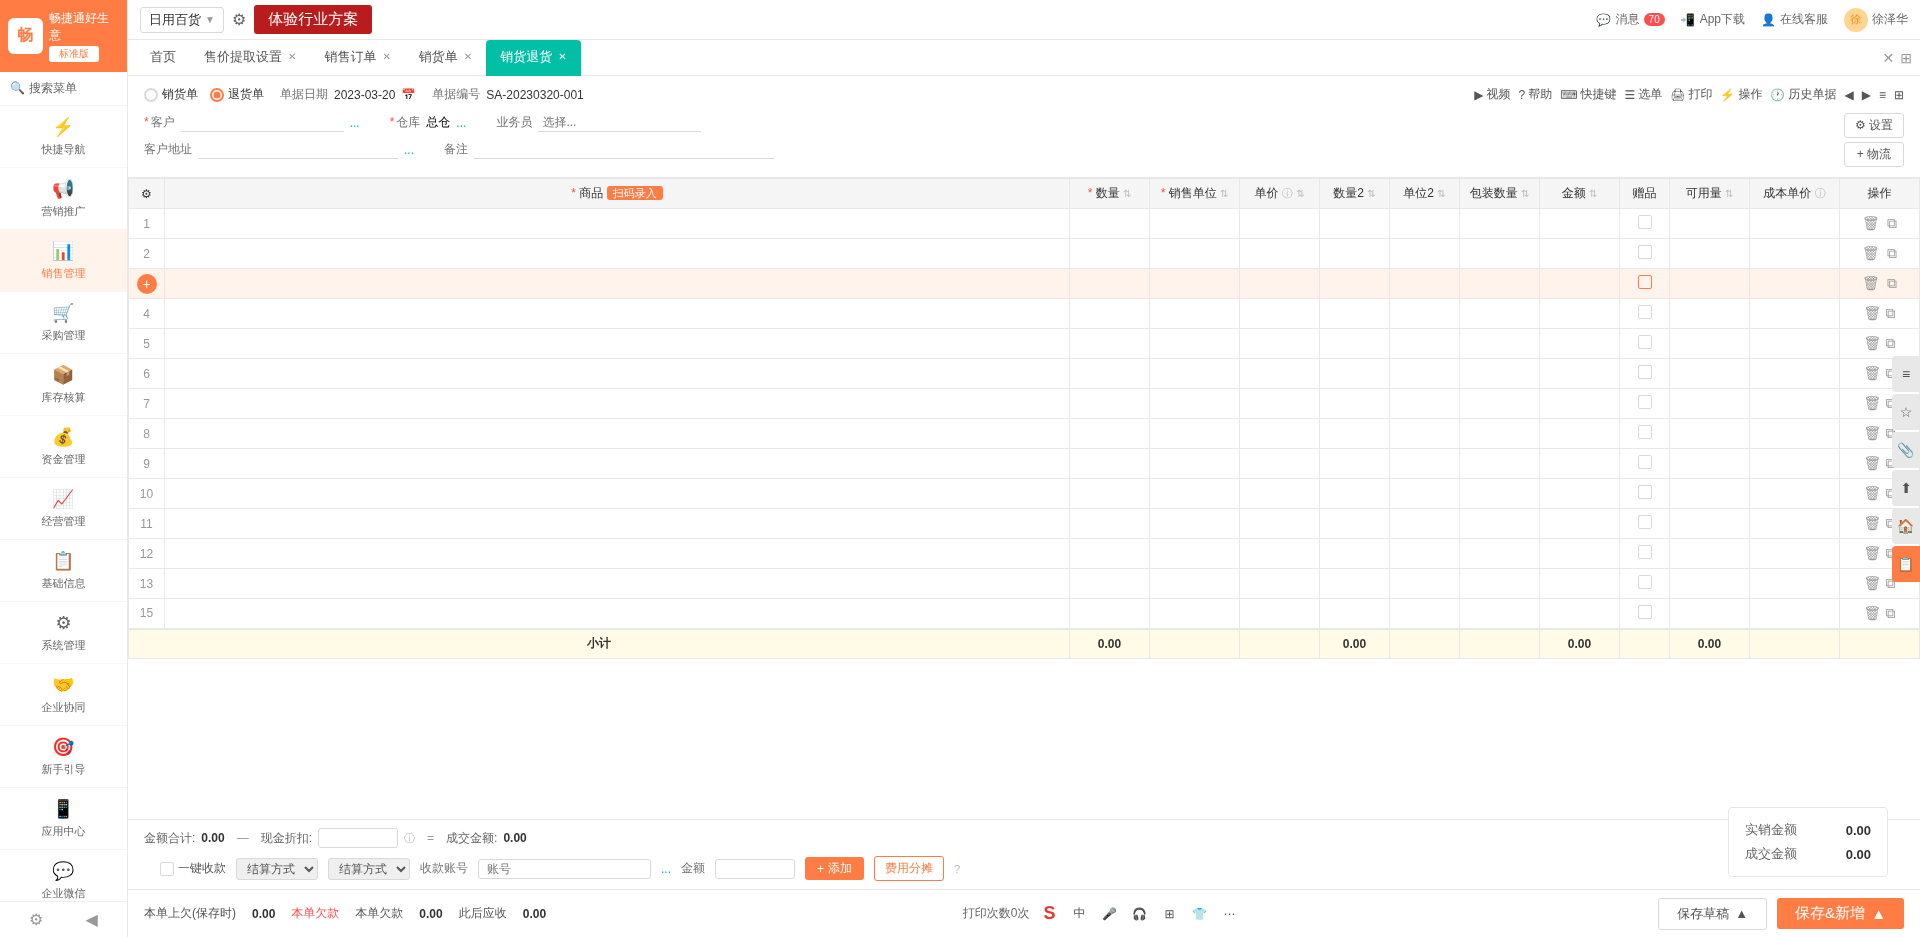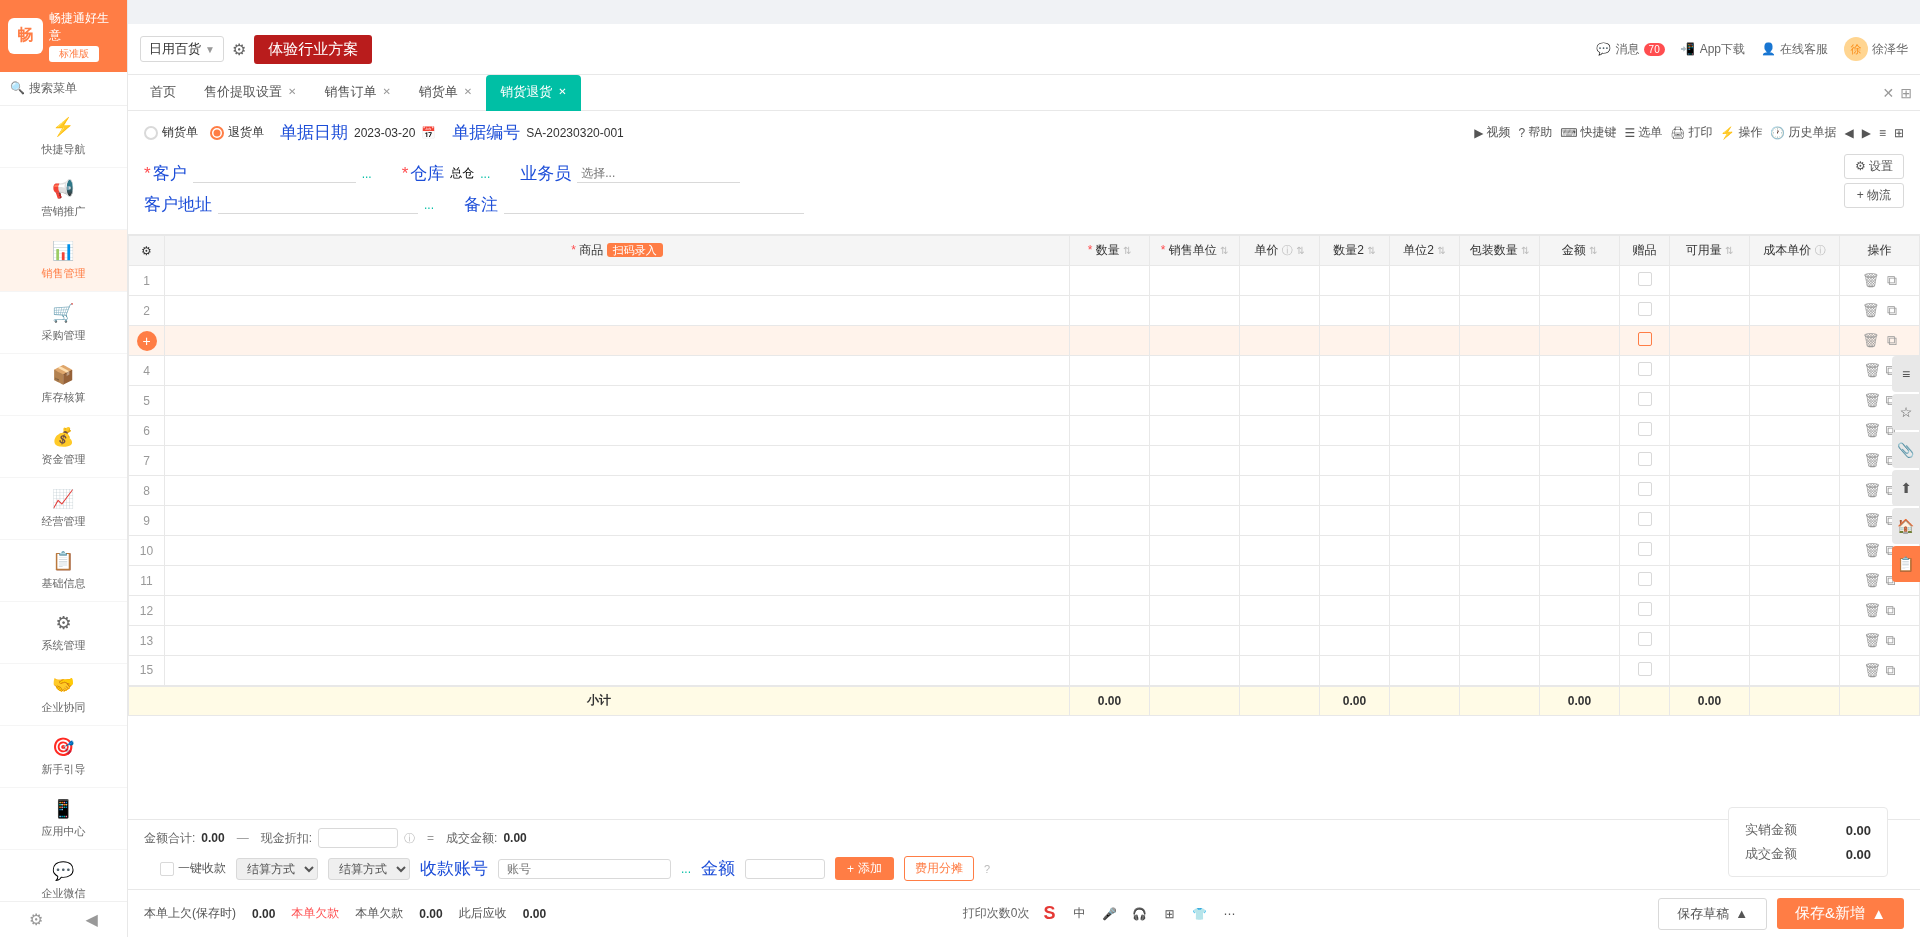--- a/index.html
+++ b/index.html
@@ -17,21 +17,21 @@
     .sidebar-item { display: flex; flex-direction: column; align-items: center; padding: 10px 4px; cursor: pointer; color: #666; font-size: 11px; gap: 4px; border-bottom: 1px solid #f5f5f5; }
     .sidebar-item.active { background: #fff3eb; color: #ff7d45; }
     .sidebar-item-icon { font-size: 18px; }
     .sidebar-bottom { padding: 8px; display: flex; justify-content: space-around; border-top: 1px solid #f0f0f0; }
     .sidebar-bottom-btn { cursor: pointer; color: #999; font-size: 16px; }
 
     
     .main { flex: 1; display: flex; flex-direction: column; overflow: hidden; }
 
     
-    .topbar { height: 51px; background: #fff; display: flex; align-items: center; justify-content: space-between; padding: 16px 12px; border-bottom: 1px solid #e8e8e8; flex-shrink: 0; margin-top: 24px; }
+    .topbar { height: 40px; background: #fff; display: flex; align-items: center; justify-content: space-between; padding: 16px 12px; border-bottom: 1px solid #e8e8e8; flex-shrink: 0; }
     .topbar-left { display: flex; align-items: center; gap: 8px; }
     .topbar-select { display: flex; align-items: center; gap: 4px; font-size: 13px; color: #333; cursor: pointer; border: 1px solid #d9d9d9; padding: 3px 8px; border-radius: 3px; }
     .topbar-select-arrow { color: #999; font-size: 10px; }
     .topbar-settings { color: #666; cursor: pointer; font-size: 16px; }
     .topbar-btn { background: #b91c1c; color: #fff; border: none; padding: 5px 14px; border-radius: 3px; cursor: pointer; font-size: 15px; }
     .topbar-right { display: flex; align-items: center; gap: 16px; font-size: 12px; color: #666; }
     .topbar-right-item { display: flex; align-items: center; gap: 4px; cursor: pointer; }
     .notif-badge { background: #ff4d4f; color: #fff; border-radius: 10px; font-size: 10px; padding: 1px 5px; }
     .user-avatar { width: 24px; height: 24px; border-radius: 50%; background: #ffd591; display: flex; align-items: center; justify-content: center; font-size: 11px; color: #fa8c16; }
 
@@ -57,21 +57,21 @@
     .radio-circle.checked { border-color: #ff7d45; position: relative; }
     .radio-circle.checked::after { content: ''; width: 7px; height: 7px; background: #ff7d45; border-radius: 50%; position: absolute; top: 50%; left: 50%; transform: translate(-50%, -50%); }
     .date-field { display: flex; align-items: center; gap: 6px; font-size: 12px; color: #333; }
     .date-value { color: #333; }
     .date-icon { color: #999; cursor: pointer; }
     .doc-number { display: flex; align-items: center; gap: 6px; font-size: 12px; color: #333; }
     .form-header-actions { display: flex; align-items: center; gap: 8px; font-size: 12px; }
     .header-action { display: flex; align-items: center; gap: 3px; cursor: pointer; color: #555; }
     .form-header-fields { display: flex; align-items: center; gap: 0; flex-wrap: wrap; }
     .field-group { display: flex; align-items: center; gap: 6px; margin-right: 30px; margin-bottom: 8px; }
-    .field-label { color: #1d4ed8; font-size: 17px; white-space: nowrap; }
+    .field-label { color: #737373; font-size: 12px; white-space: nowrap; }
     .field-label.required::before { content: '*'; color: #ff4d4f; margin-right: 2px; }
     .field-input { border: none; border-bottom: 1px solid #d9d9d9; padding: 2px 4px; font-size: 12px; color: #333; min-width: 120px; outline: none; }
     .field-dots { color: #00bfa5; cursor: pointer; }
     .side-action-btns { display: flex; flex-direction: column; gap: 4px; }
     .side-btn { border: 1px solid #d9d9d9; background: #fff; padding: 3px 10px; border-radius: 3px; cursor: pointer; font-size: 12px; color: #555; white-space: nowrap; }
 
     
     .table-wrapper { flex: 1; overflow: auto; background: #fff; margin: 0; }
     .data-table { width: 100%; border-collapse: collapse; font-size: 12px; }
     .data-table th { background: #f5f5f5; border: 1px solid #e8e8e8; padding: 6px 8px; text-align: center; font-weight: normal; color: #333; white-space: nowrap; position: sticky; top: 0; z-index: 10; }
@@ -321,21 +321,21 @@
             <span>历史单据</span>
           </span>
           <span class="header-action">◀</span>
           <span class="header-action">▶</span>
           <span class="header-action">≡</span>
           <span class="header-action">⊞</span>
         </div>
       </div>
 
       <div style="display:flex; align-items:flex-start; justify-content:space-between;">
-        <div style="flex:1;margin-top:8px;">
+        <div style="flex:1;">
           <div class="form-header-fields">
             <div class="field-group">
               <span class="field-label required">客户</span>
               <input class="field-input" style="min-width: 160px;" placeholder="">
               <span class="field-dots">...</span>
             </div>
             <div class="field-group">
               <span class="field-label required">仓库</span>
               <span>总仓</span>
               <span class="field-dots">...</span>

